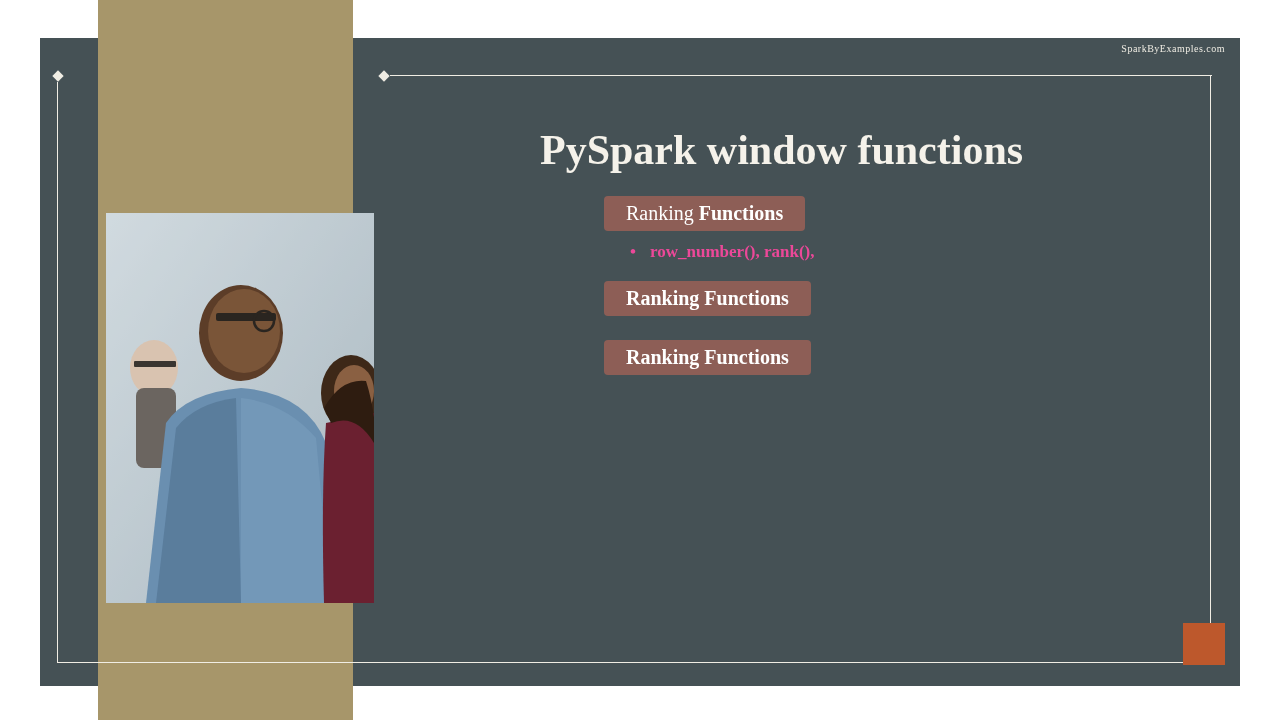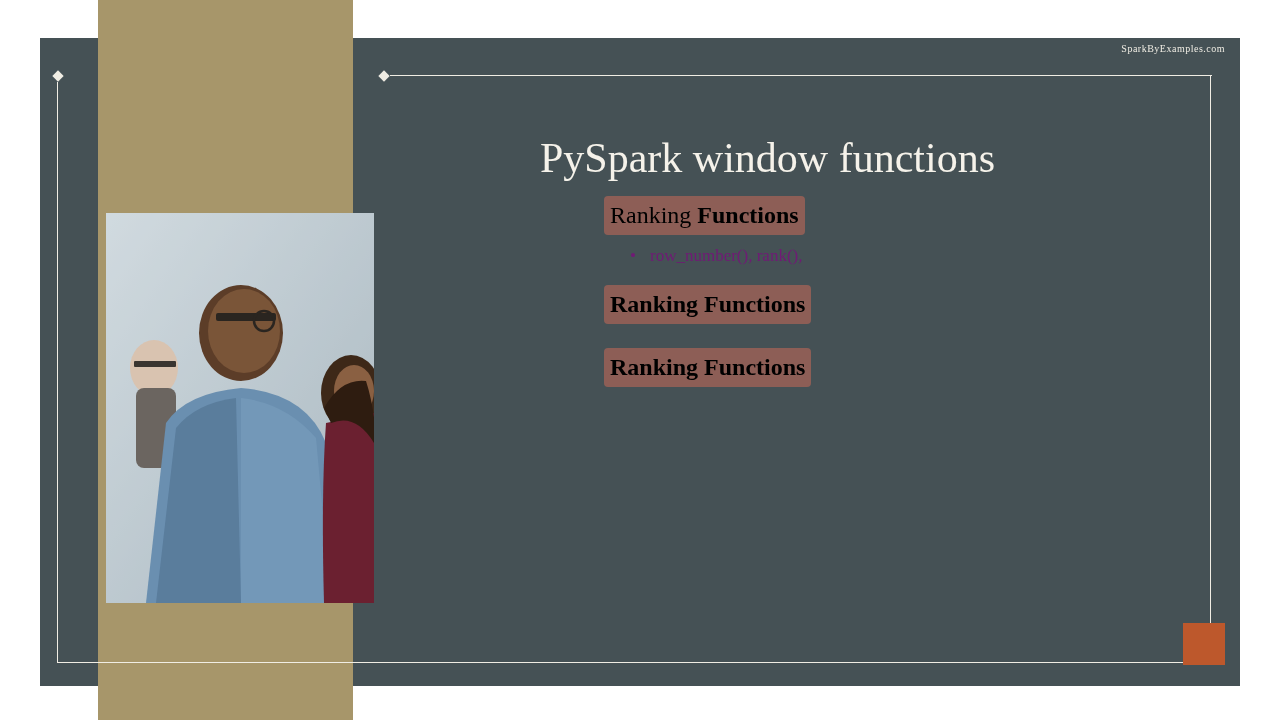--- a/index.html
+++ b/index.html
@@ -85,42 +85,41 @@
     background: linear-gradient(135deg, #d8dde0 0%, #b8c2c8 40%, #8a9ba6 100%);
     overflow: hidden;
   }
   .photo svg { width: 100%; height: 100%; }
   .title {
     position: absolute;
     left: 540px;
     top: 126px;
     color: #f5f2ea;
     font-size: 42px;
-    font-weight: normal;
-    margin-top: 8px;
+    font-weight: bold;
   }
   .content {
     position: absolute;
     left: 604px;
     top: 196px;
   }
   .badge {
     background: #8d5e56;
-    color: #000000;
-    padding: 6px 6px;
-    font-size: 24px;
+    color: #ffffff;
+    padding: 6px 22px;
+    font-size: 20px;
     border-radius: 4px;
     display: inline-block;
     margin-bottom: 8px;
   }
   .badge .bold { font-weight: bold; }
   .bullets {
-    color: #701a75;
+    color: #ec4899;
     font-size: 17px;
-    font-weight: normal;
+    font-weight: bold;
     margin-bottom: 16px;
     margin-left: 26px;
   }
   .bullets li {
     list-style: none;
     position: relative;
     padding-left: 20px;
     line-height: 1.5;
   }
   .bullets li::before {

